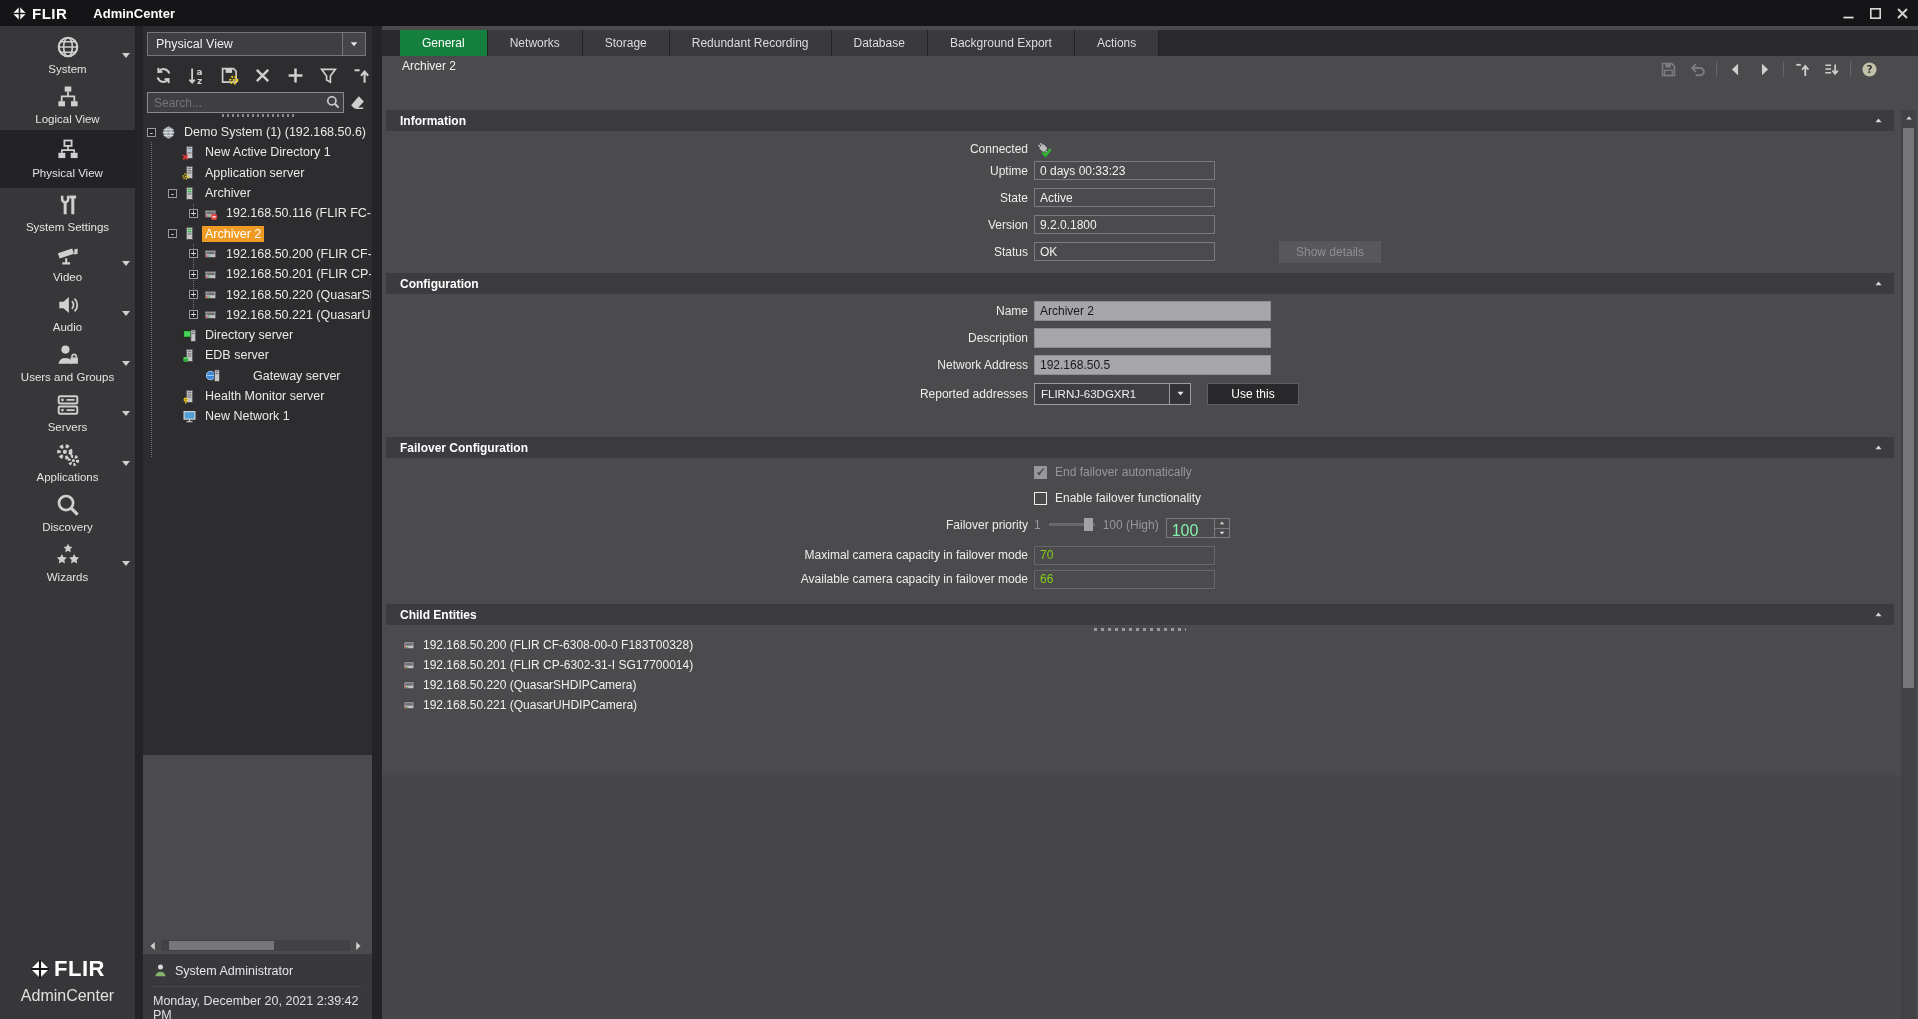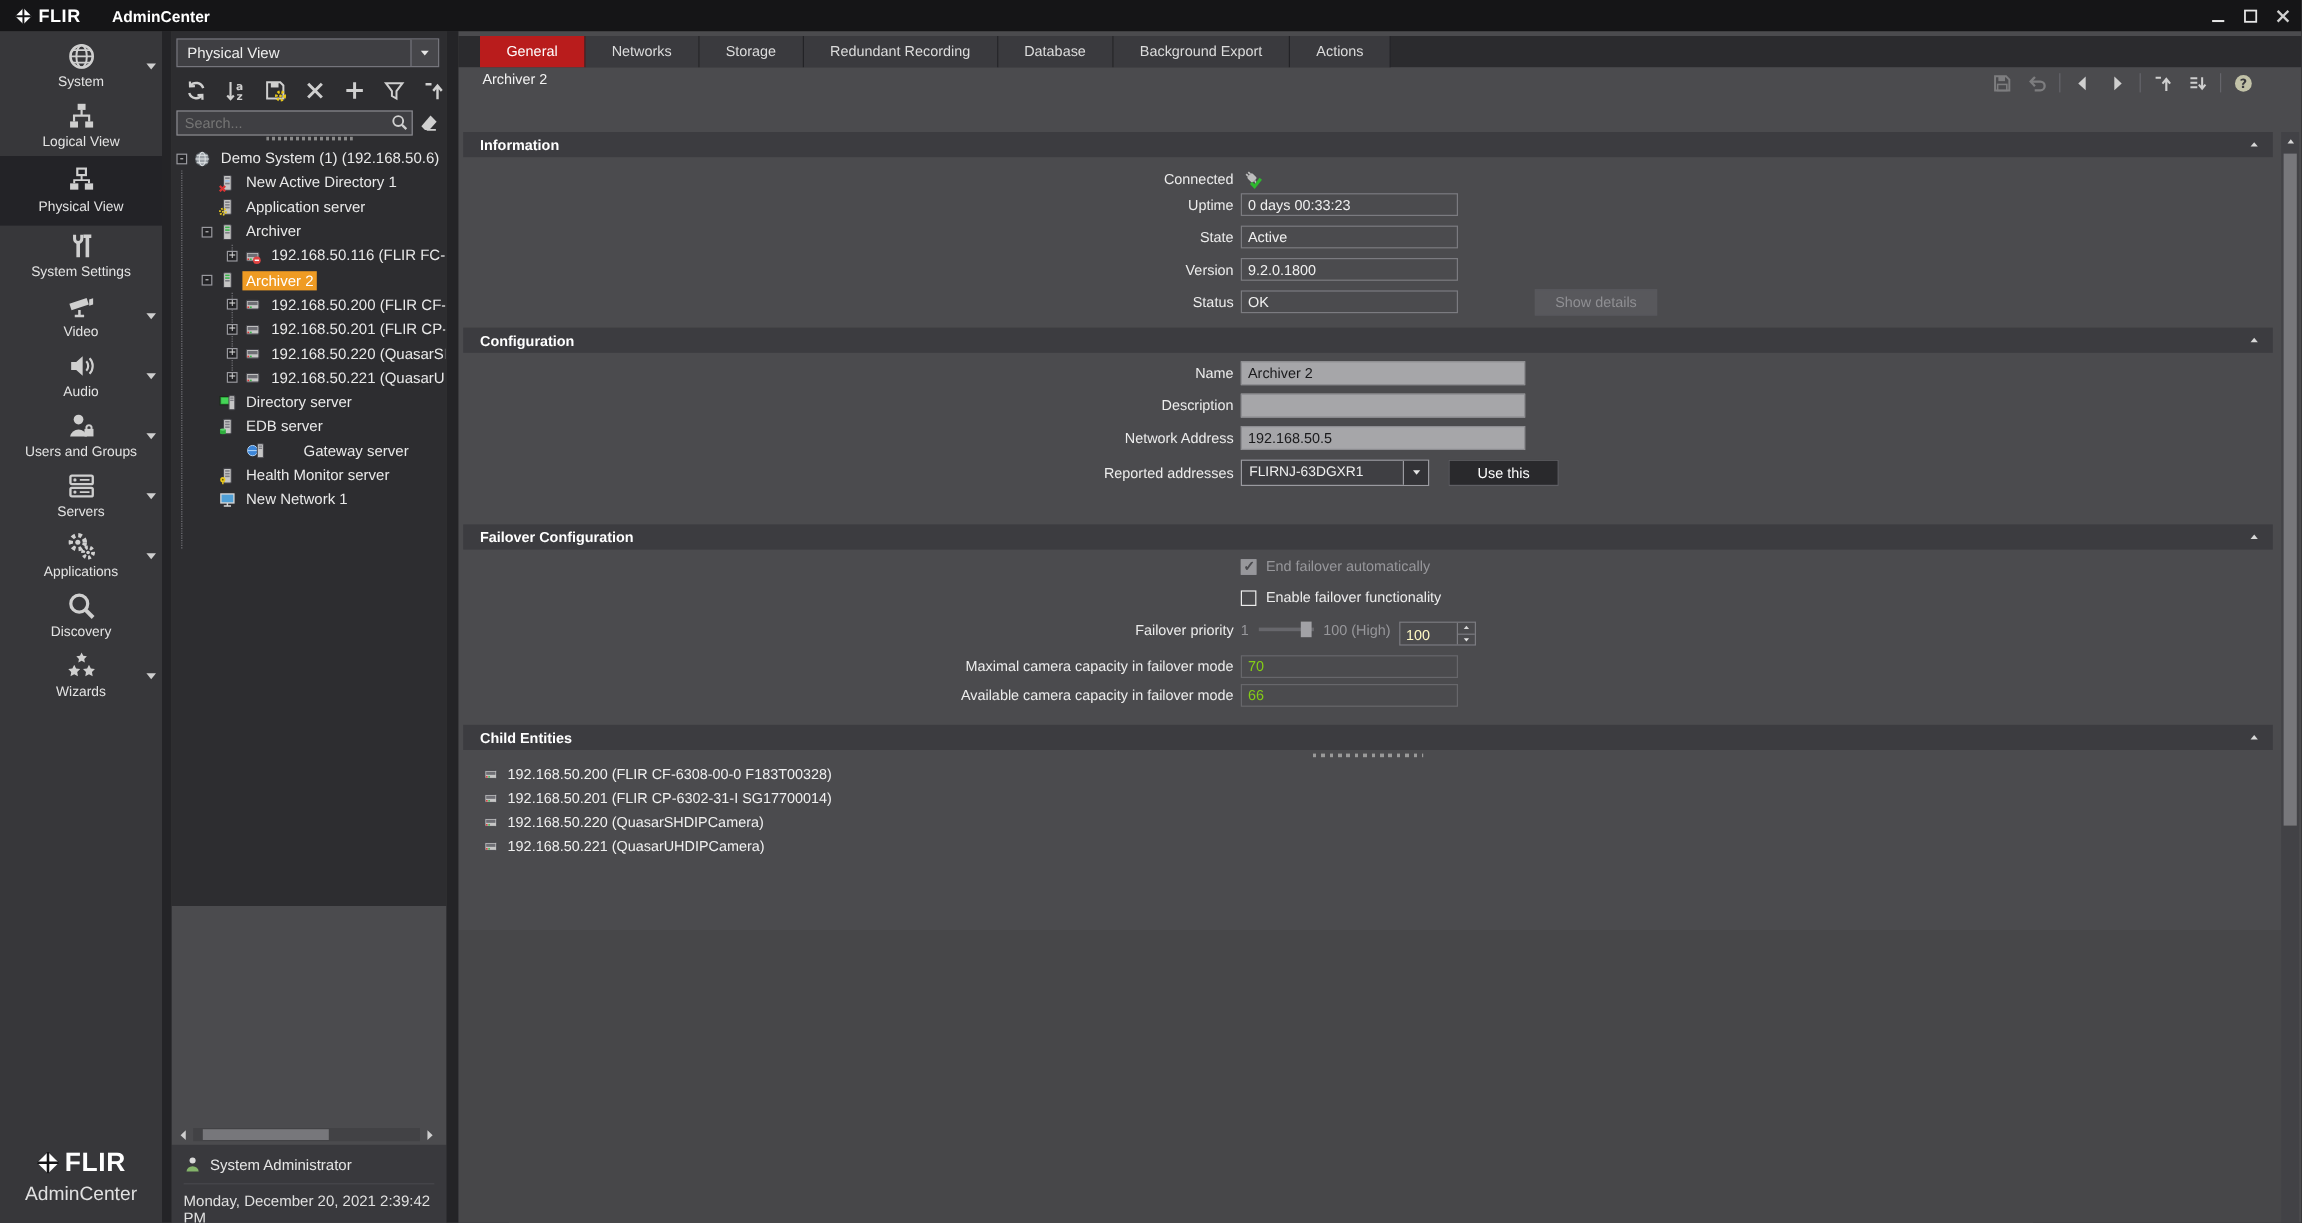--- a/index.html
+++ b/index.html
@@ -71,21 +71,21 @@
   .tstatus .row1{display:flex;align-items:center;gap:7px;font-size:12.5px;color:#e6e6e6}
   .tstatus .row1 .ic{width:15px;height:15px}
   .tstatus .row2{margin-top:8px;padding-top:7px;border-top:1px solid #47474c;font-size:12.5px;color:#e0e0e0}
 
   
   .main{position:absolute;top:26px;left:382px;right:0;bottom:0;background:#4b4b4e}
   .lower{position:absolute;top:749px;left:0;right:17px;bottom:0;background:#474749;z-index:0}
   .tabbar{position:absolute;top:4px;left:0;right:0;height:26px;background:#2b2b2e;display:flex;padding-left:18px;z-index:2}
   .tab{height:100%;display:flex;align-items:center;padding:0 22px;background:#3a3a3e;border-right:1px solid #232327;
        font-size:12px;color:#dcdcdc;cursor:pointer}
-  .tab.active{background:#b91c1c;color:#fff}
+  .tab.active{background:#15803d;color:#fff}
   .crumb{position:absolute;top:33px;left:20px;font-size:12px;color:#f2f2f2;z-index:2}
   .mtb{position:absolute;top:32px;right:34px;height:22px;display:flex;align-items:center;z-index:2}
   .mtb .ic{width:17px;height:17px;margin:0 6px;cursor:pointer}
   .mtb .ic.disabled{opacity:.38;cursor:default}
   .msep{width:1px;height:16px;background:#65656b;margin:0 4px}
 
   .sec{position:absolute;left:4px;right:24px;z-index:1}
   .sec-h{height:21px;background:#3c3c40;display:flex;align-items:center;padding:0 14px;font-weight:bold;font-size:12px;color:#fff;position:relative}
   .sec-coll{position:absolute;right:10px;top:5px;width:11px;height:11px;cursor:pointer}
   .sec-b{position:relative}
@@ -114,21 +114,21 @@
   .cb.ck::after{content:"\2713";position:absolute;left:1px;top:-2px;font-size:12px;font-weight:bold;color:#4a4a4e}
   .cblabel{font-size:12px;color:#ececec}
   .cblabel.dim{color:#97979b}
 
   .prow{display:flex;height:22px;margin-bottom:5px}
   .mut{color:#97979b}
   .slider{width:46px;height:13px;position:relative;margin:0 8px}
   .slider::before{content:"";position:absolute;left:0;right:0;top:5px;height:3px;background:#67676c}
   .sl-thumb{position:absolute;right:2px;top:0;width:9px;height:13px;background:#a2a2a6}
   .spin{width:64px;height:20px;box-sizing:border-box;border:1px solid #7b7b80;display:flex;margin-left:7px;background:#4b4b4e}
-  .spin .sv{flex:1;padding:3px 0 0 5px;color:#fef9c3;font-size:12px}
+  .spin .sv{flex:1;padding:3px 0 0 5px;color:#86efac;font-size:16px}
   .spin .sb{width:14px;border-left:1px solid #7b7b80;display:flex;flex-direction:column}
   .spin .sb span{flex:1;display:flex;align-items:center;justify-content:center;cursor:pointer}
   .spin .sb span + span{border-top:1px solid #7b7b80}
   .spin .sb .ic{width:8px;height:8px}
   .caprow{display:flex;align-items:center;height:20px;margin-bottom:4px}
   .tb.cap{width:181px}
 
   .dashes{position:absolute;top:24px;left:50%;transform:translateX(-50%);width:92px;height:3px;
           background-image:repeating-linear-gradient(90deg,#9a9a9a 0 3px,transparent 3px 7px)}
   .crow{display:flex;align-items:center;gap:7px;height:20px;padding-left:16px;font-size:12px;color:#f0f0f0}

